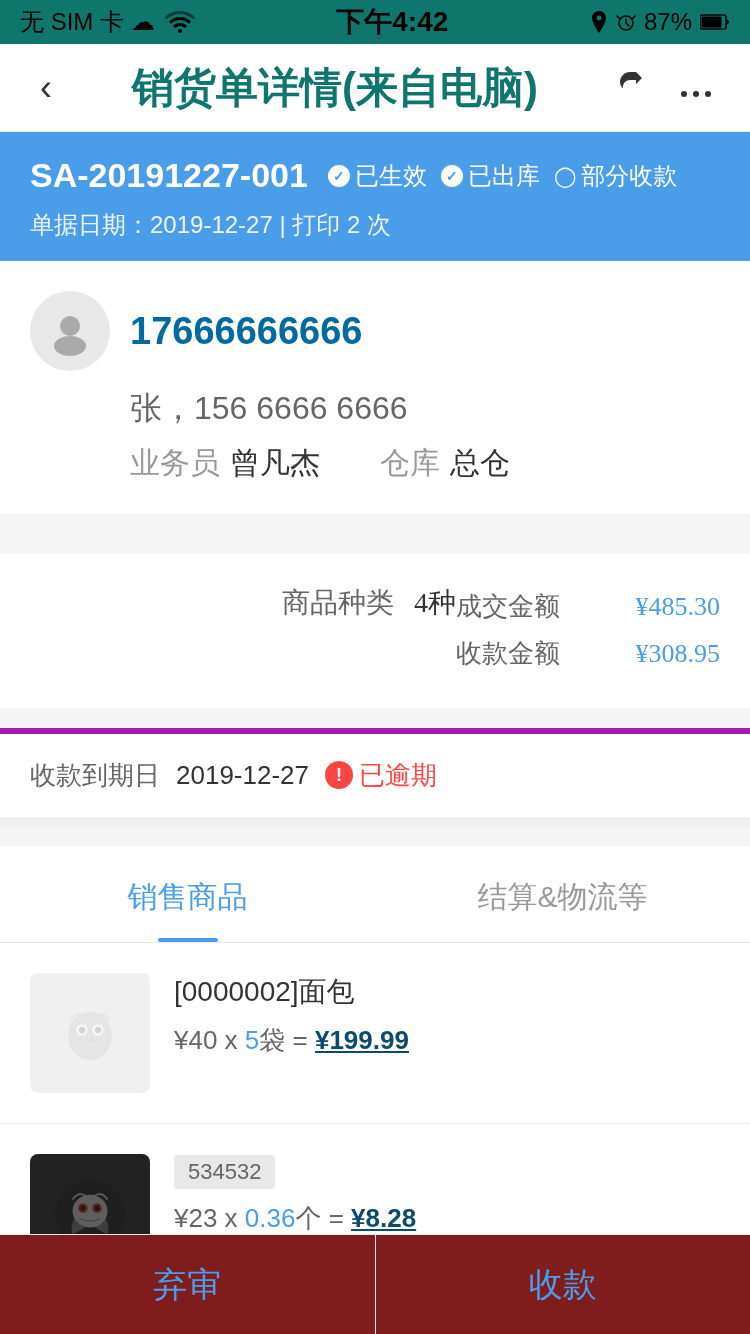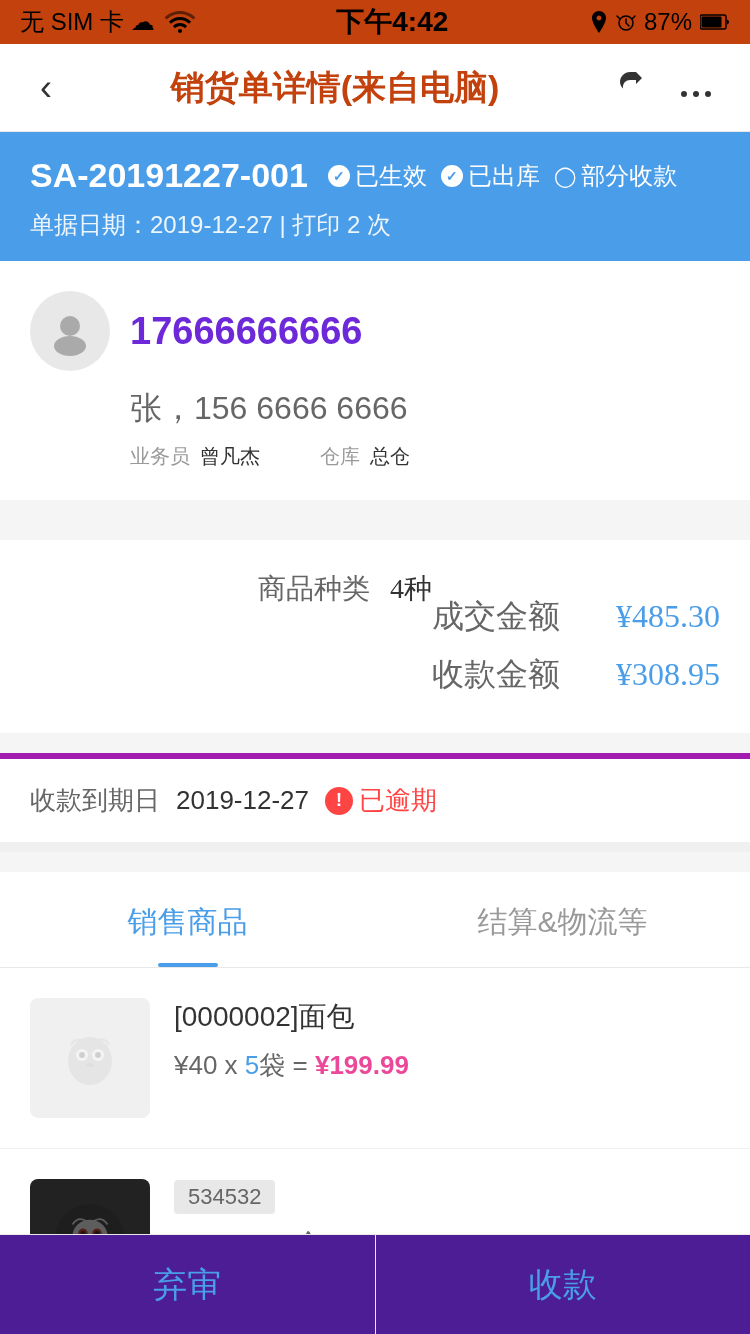--- a/index.html
+++ b/index.html
@@ -9,21 +9,21 @@
       min-height: 1334px;
       font-family: -apple-system, "PingFang SC", "Helvetica Neue", sans-serif;
       background: #f5f5f5;
       font-size: 28px;
       color: #333;
     }
 
     
     .status-bar {
       height: 44px;
-      background: #c2410c;
+      background: #0f766e;
       display: flex;
       align-items: center;
       justify-content: space-between;
       padding: 0 20px;
       font-size: 24px;
       color: #000;
       gap: 40px;
     }
     .status-bar-left { display: flex; align-items: center; gap: 10px; }
     .status-bar-center { font-size: 28px; font-weight: 600; text-align: center; }
@@ -41,23 +41,23 @@
     }
     .nav-back {
       font-size: 36px;
       color: #333;
       cursor: pointer;
       padding: 10px;
     }
     .nav-title {
       flex: 1;
       text-align: center;
-      font-size: 34px;
+      font-size: 42px;
       font-weight: 600;
-      color: #c2410c;
+      color: #0f766e;
     }
     .nav-actions {
       display: flex;
       align-items: center;
       gap: 20px;
     }
     .nav-action-icon {
       font-size: 30px;
       color: #333;
       cursor: pointer;
@@ -133,32 +133,32 @@
       display: flex;
       align-items: center;
       justify-content: center;
       overflow: hidden;
       flex-shrink: 0;
     }
     .avatar svg { width: 50px; height: 50px; }
     .customer-name {
       font-size: 38px;
       font-weight: 600;
-      color: #6d28d9;
+      color: #0369a1;
     }
     .customer-info {
       font-size: 32px;
       color: #666;
       margin-bottom: 12px;
       padding-left: 100px;
     }
     .customer-meta {
       display: flex;
       align-items: flex-end;
-      font-size: 20px;
+      font-size: 30px;
       color: #666;
       padding-left: 100px;
       gap: 60px;
     }
     .meta-item { display: flex; align-items: center; gap: 10px; }
     .meta-label { color: #999; }
     .meta-value { color: #333; }
 
     
     .stats-section {
@@ -173,23 +173,22 @@
     .stats-left {
       display: flex;
       align-items: center;
       gap: 20px;
       font-size: 28px;
     }
     .stats-label { color: #666; }
     .stats-value { color: #333; font-weight: 500; }
     .stats-right {
       text-align: right;
-      font-size: 32px;
+      font-size: 26px;
       line-height: 1.8;
-      margin-top: 18px;
     }
     .stats-row {
       display: flex;
       justify-content: flex-end;
       align-items: center;
       gap: 20px;
     }
     .stats-row-label { color: #666; }
     .stats-row-value { color: #4a9de8; min-width: 140px; text-align: right; }
 
@@ -295,30 +294,30 @@
       font-size: 22px;
       padding: 4px 14px;
       border-radius: 4px;
       margin-bottom: 12px;
     }
     .product-price {
       font-size: 26px;
       color: #666;
     }
     .product-price .qty { color: #4a9de8; }
-    .product-price .total { color: #ec4899; font-weight: 600; }
+    .product-price .total { color: #0c4a6e; font-weight: 600; text-decoration: underline; }
 
     
     .bottom-bar {
       position: fixed;
       bottom: 0;
       left: 0;
       width: 750px;
       height: 100px;
-      background: #4c1d95;
+      background: #7f1d1d;
       border-top: 1px solid #e8e8e8;
       display: flex;
       align-items: center;
     }
     .bottom-btn {
       flex: 1;
       height: 100%;
       display: flex;
       align-items: center;
       justify-content: center;

